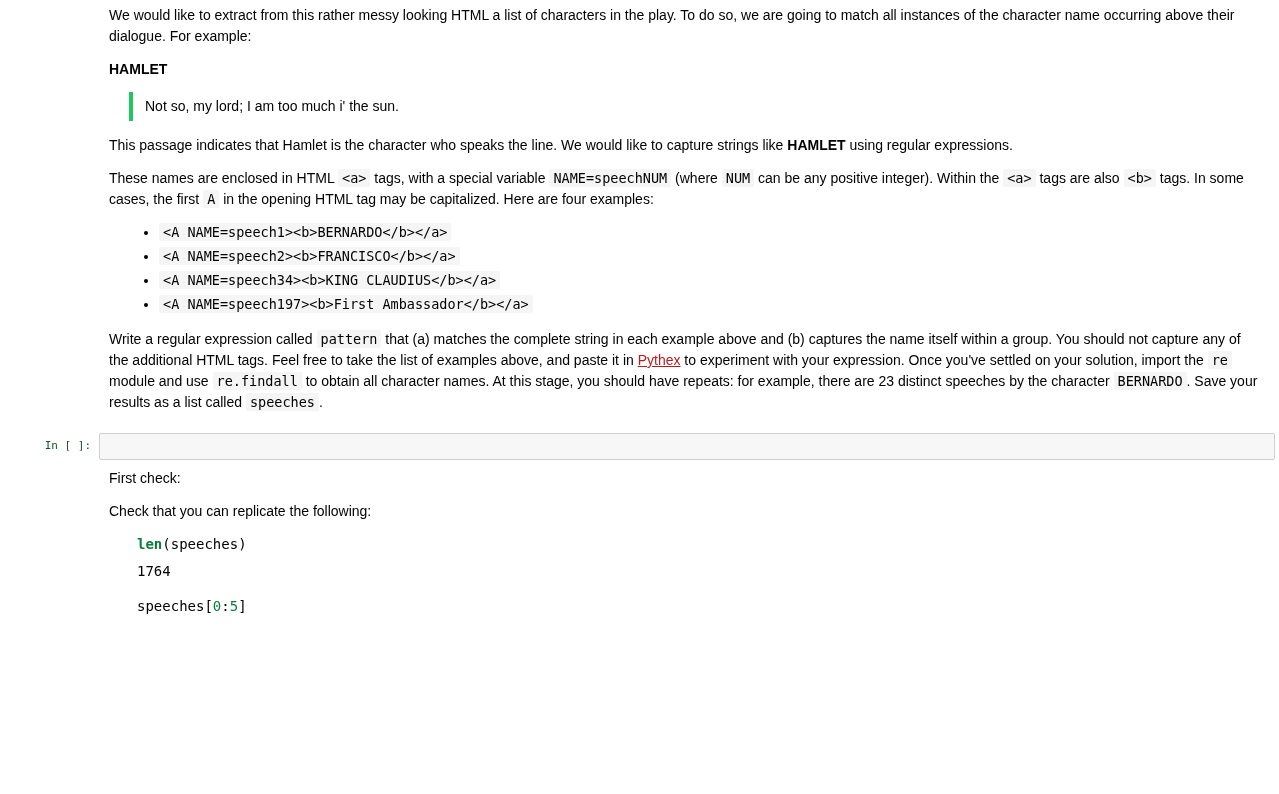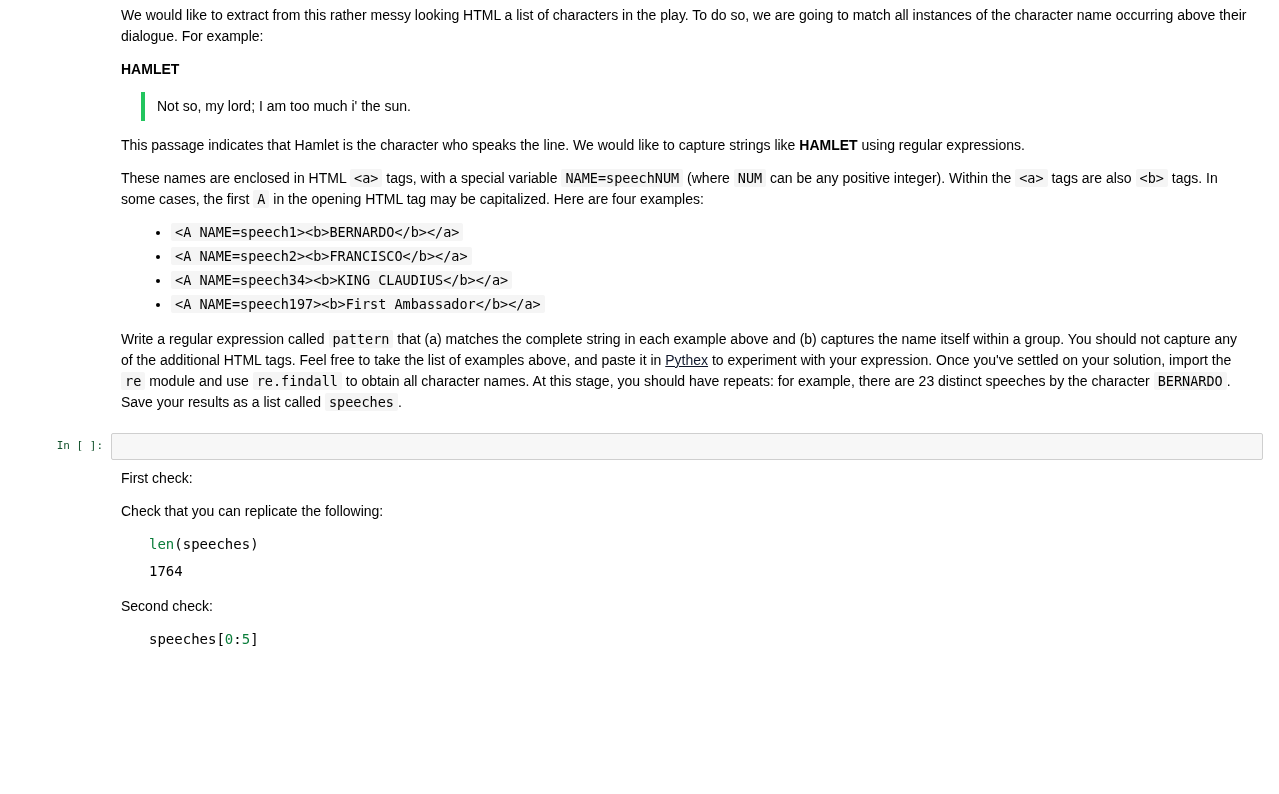--- a/index.html
+++ b/index.html
@@ -13,21 +13,21 @@
       line-height: 1.5;
       color: #000;
       background: #fff;
     }
     .notebook {
       width: 1279px;
       padding: 0;
     }
     .cell {
       display: flex;
-      padding: 3px 16px;
+      padding: 3px 4px;
     }
     .prompt {
       width: 95px;
       min-width: 95px;
       text-align: right;
       padding: 5px 8px 5px 0;
       font-family: "Menlo", "Consolas", "DejaVu Sans Mono", monospace;
       font-size: 11px;
       color: #14532d;
     }
@@ -61,21 +61,21 @@
     }
     ul.examples {
       margin: 6px 0 14px 0;
       padding-left: 38px;
     }
     ul.examples li {
       margin: 3px 12px;
       font-size: 14px;
     }
     a.link {
-      color: #0f172a;
+      color: #b91c1c;
       text-decoration: underline;
     }
     .code-cell .input-area {
       flex: 1;
       background: #f7f7f7;
       border: 1px solid #cfcfcf;
       border-radius: 2px;
       min-height: 22px;
       padding: 4px 6px;
       font-family: "Menlo", "Consolas", monospace;
@@ -84,20 +84,21 @@
     .indent-block {
       margin: 6px 0 14px 28px;
       font-family: "Menlo", "Consolas", "DejaVu Sans Mono", monospace;
       font-size: 14px;
     }
     .indent-block .lnum {
       margin: 6px 0;
     }
     .fn-green {
       color: #0a7d3a;
+      font-weight: bold;
     }
     .num-green {
       color: #0a7d3a;
     }
   </style>
 </head>
 <body>
 
 <div class="notebook">
 
@@ -146,21 +147,20 @@
 
       <p>First check:</p>
 
       <p>Check that you can replicate the following:</p>
 
       <div class="indent-block">
         <div class="lnum"><span class="fn-green">len</span><span>(speeches)</span></div>
         <div class="lnum">1764</div>
       </div>
 
-      <p>Second check:</p>
 
       <div class="indent-block">
         <div class="lnum"><span>speeches[</span><span class="num-green">0</span><span>:</span><span class="num-green">5</span><span>]</span></div>
       </div>
 
     </div>
   </div>
 
 </div>
 

